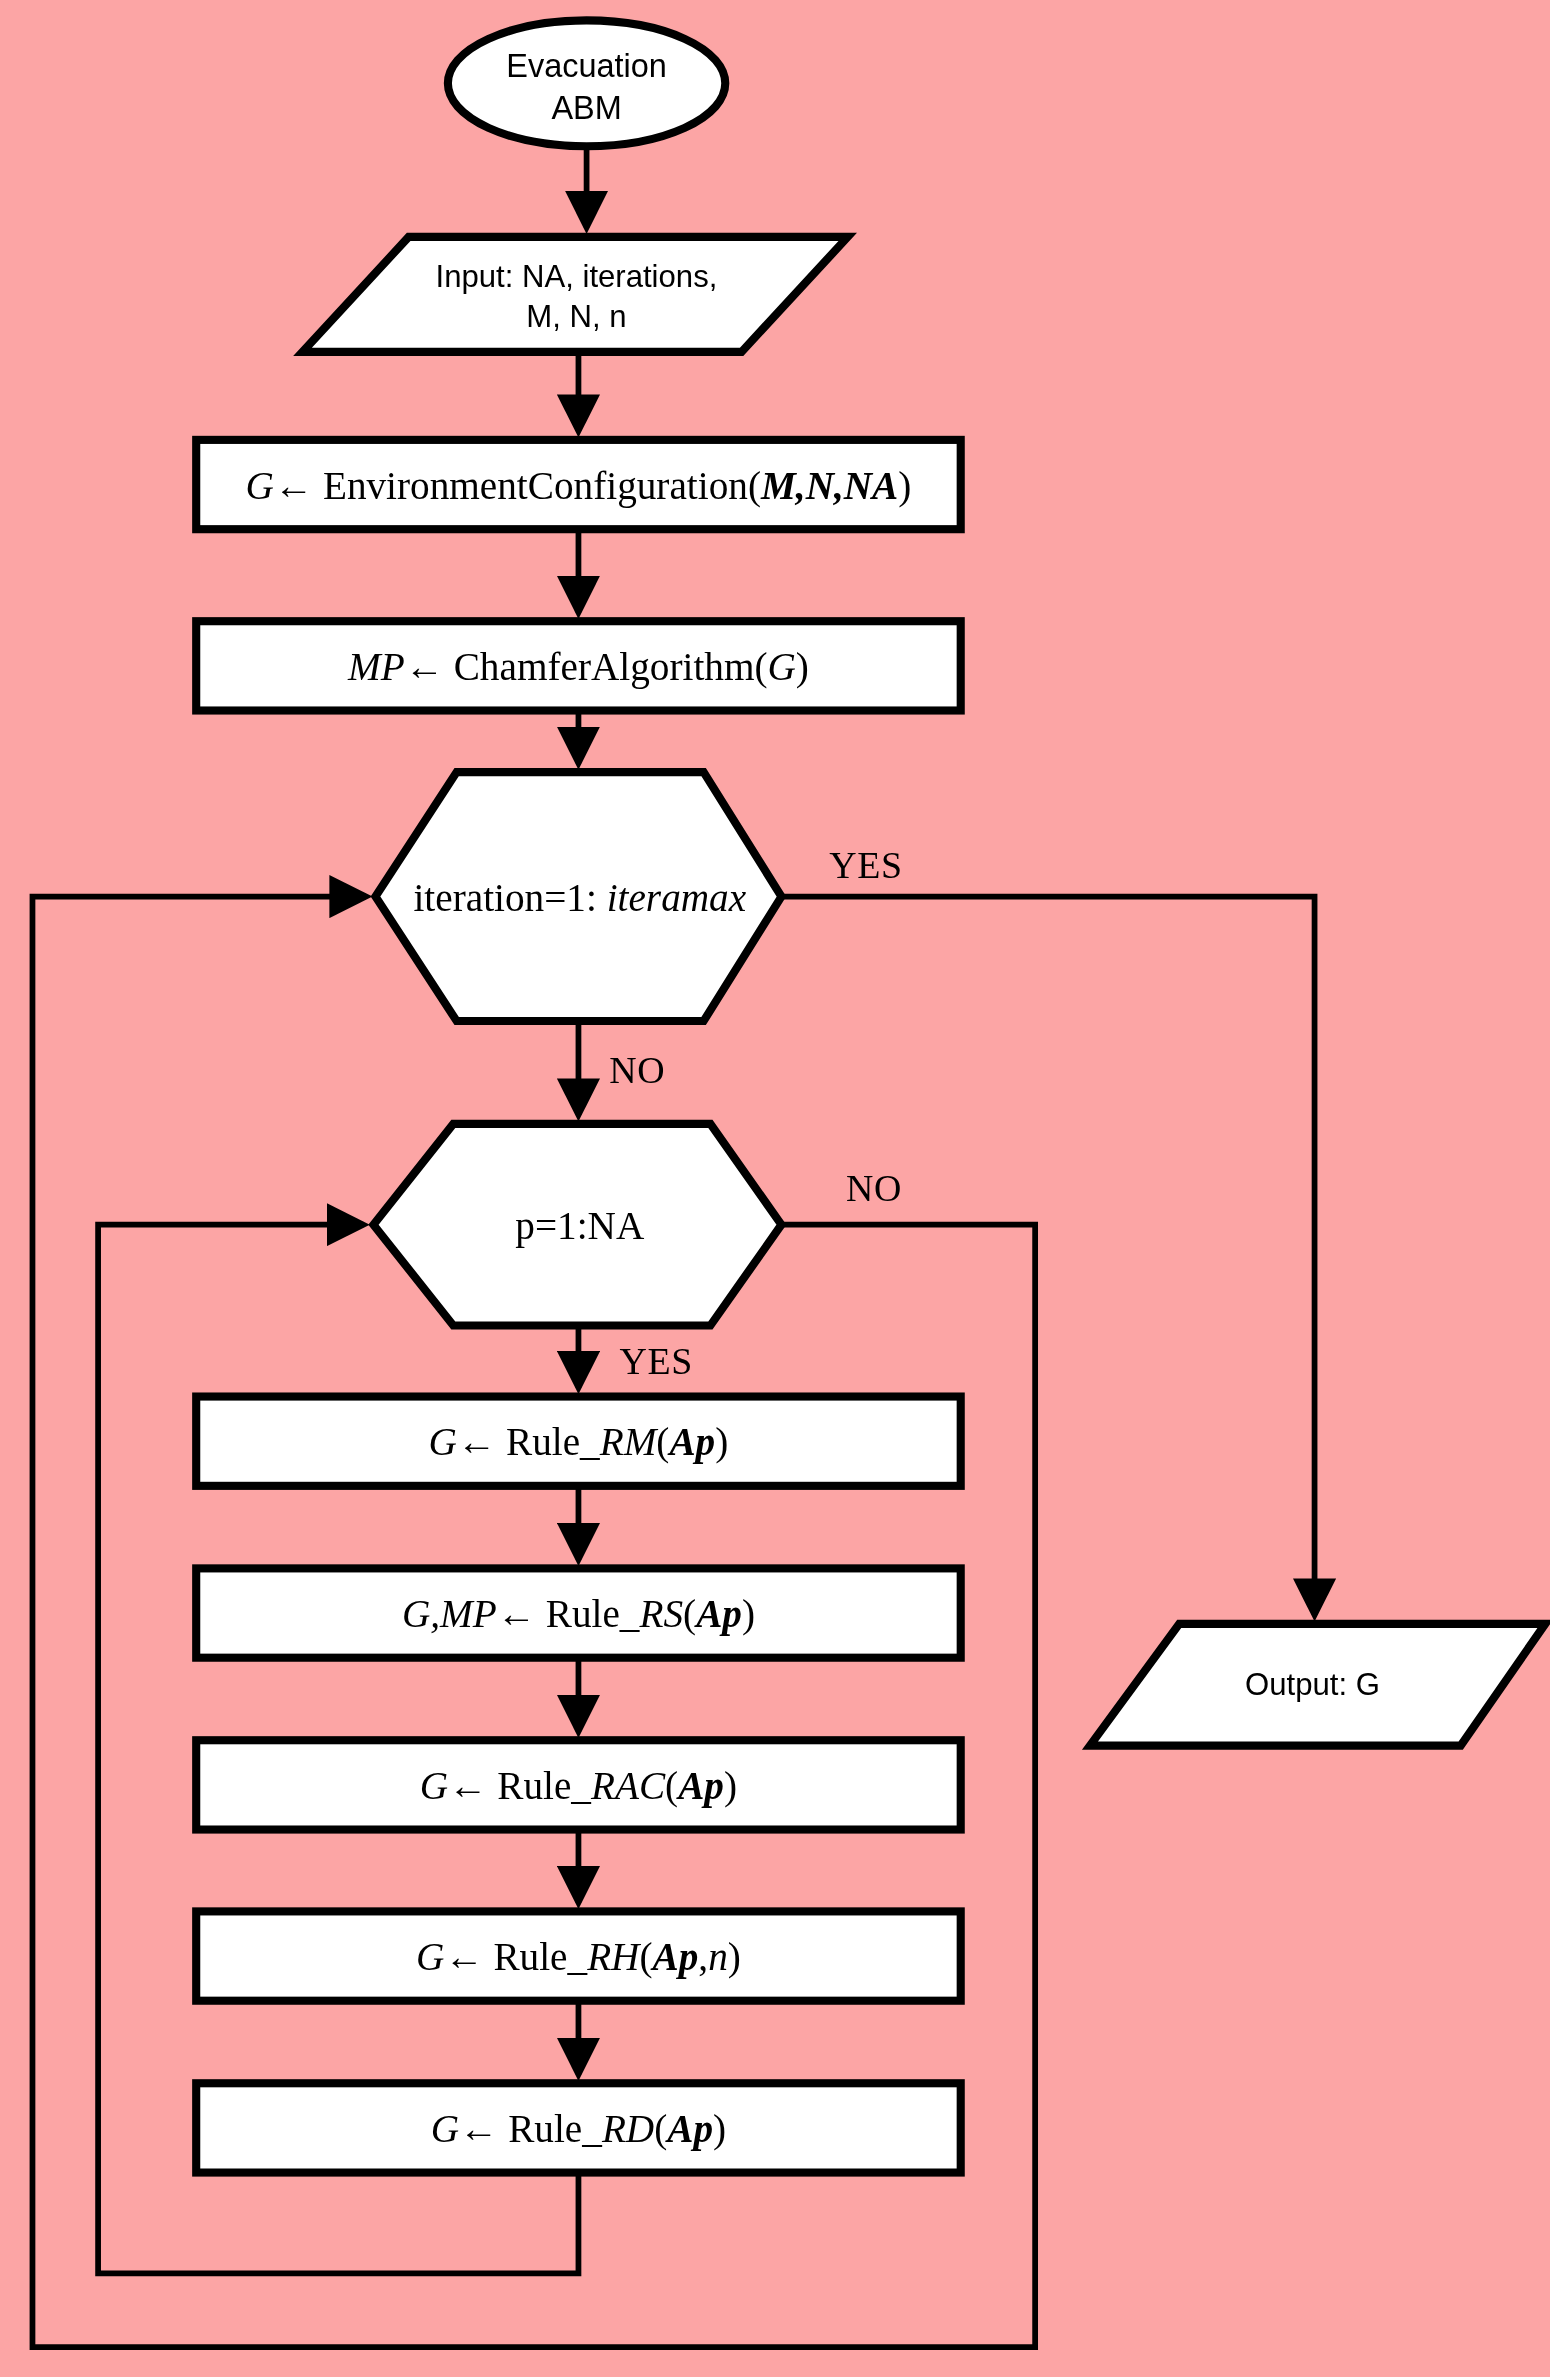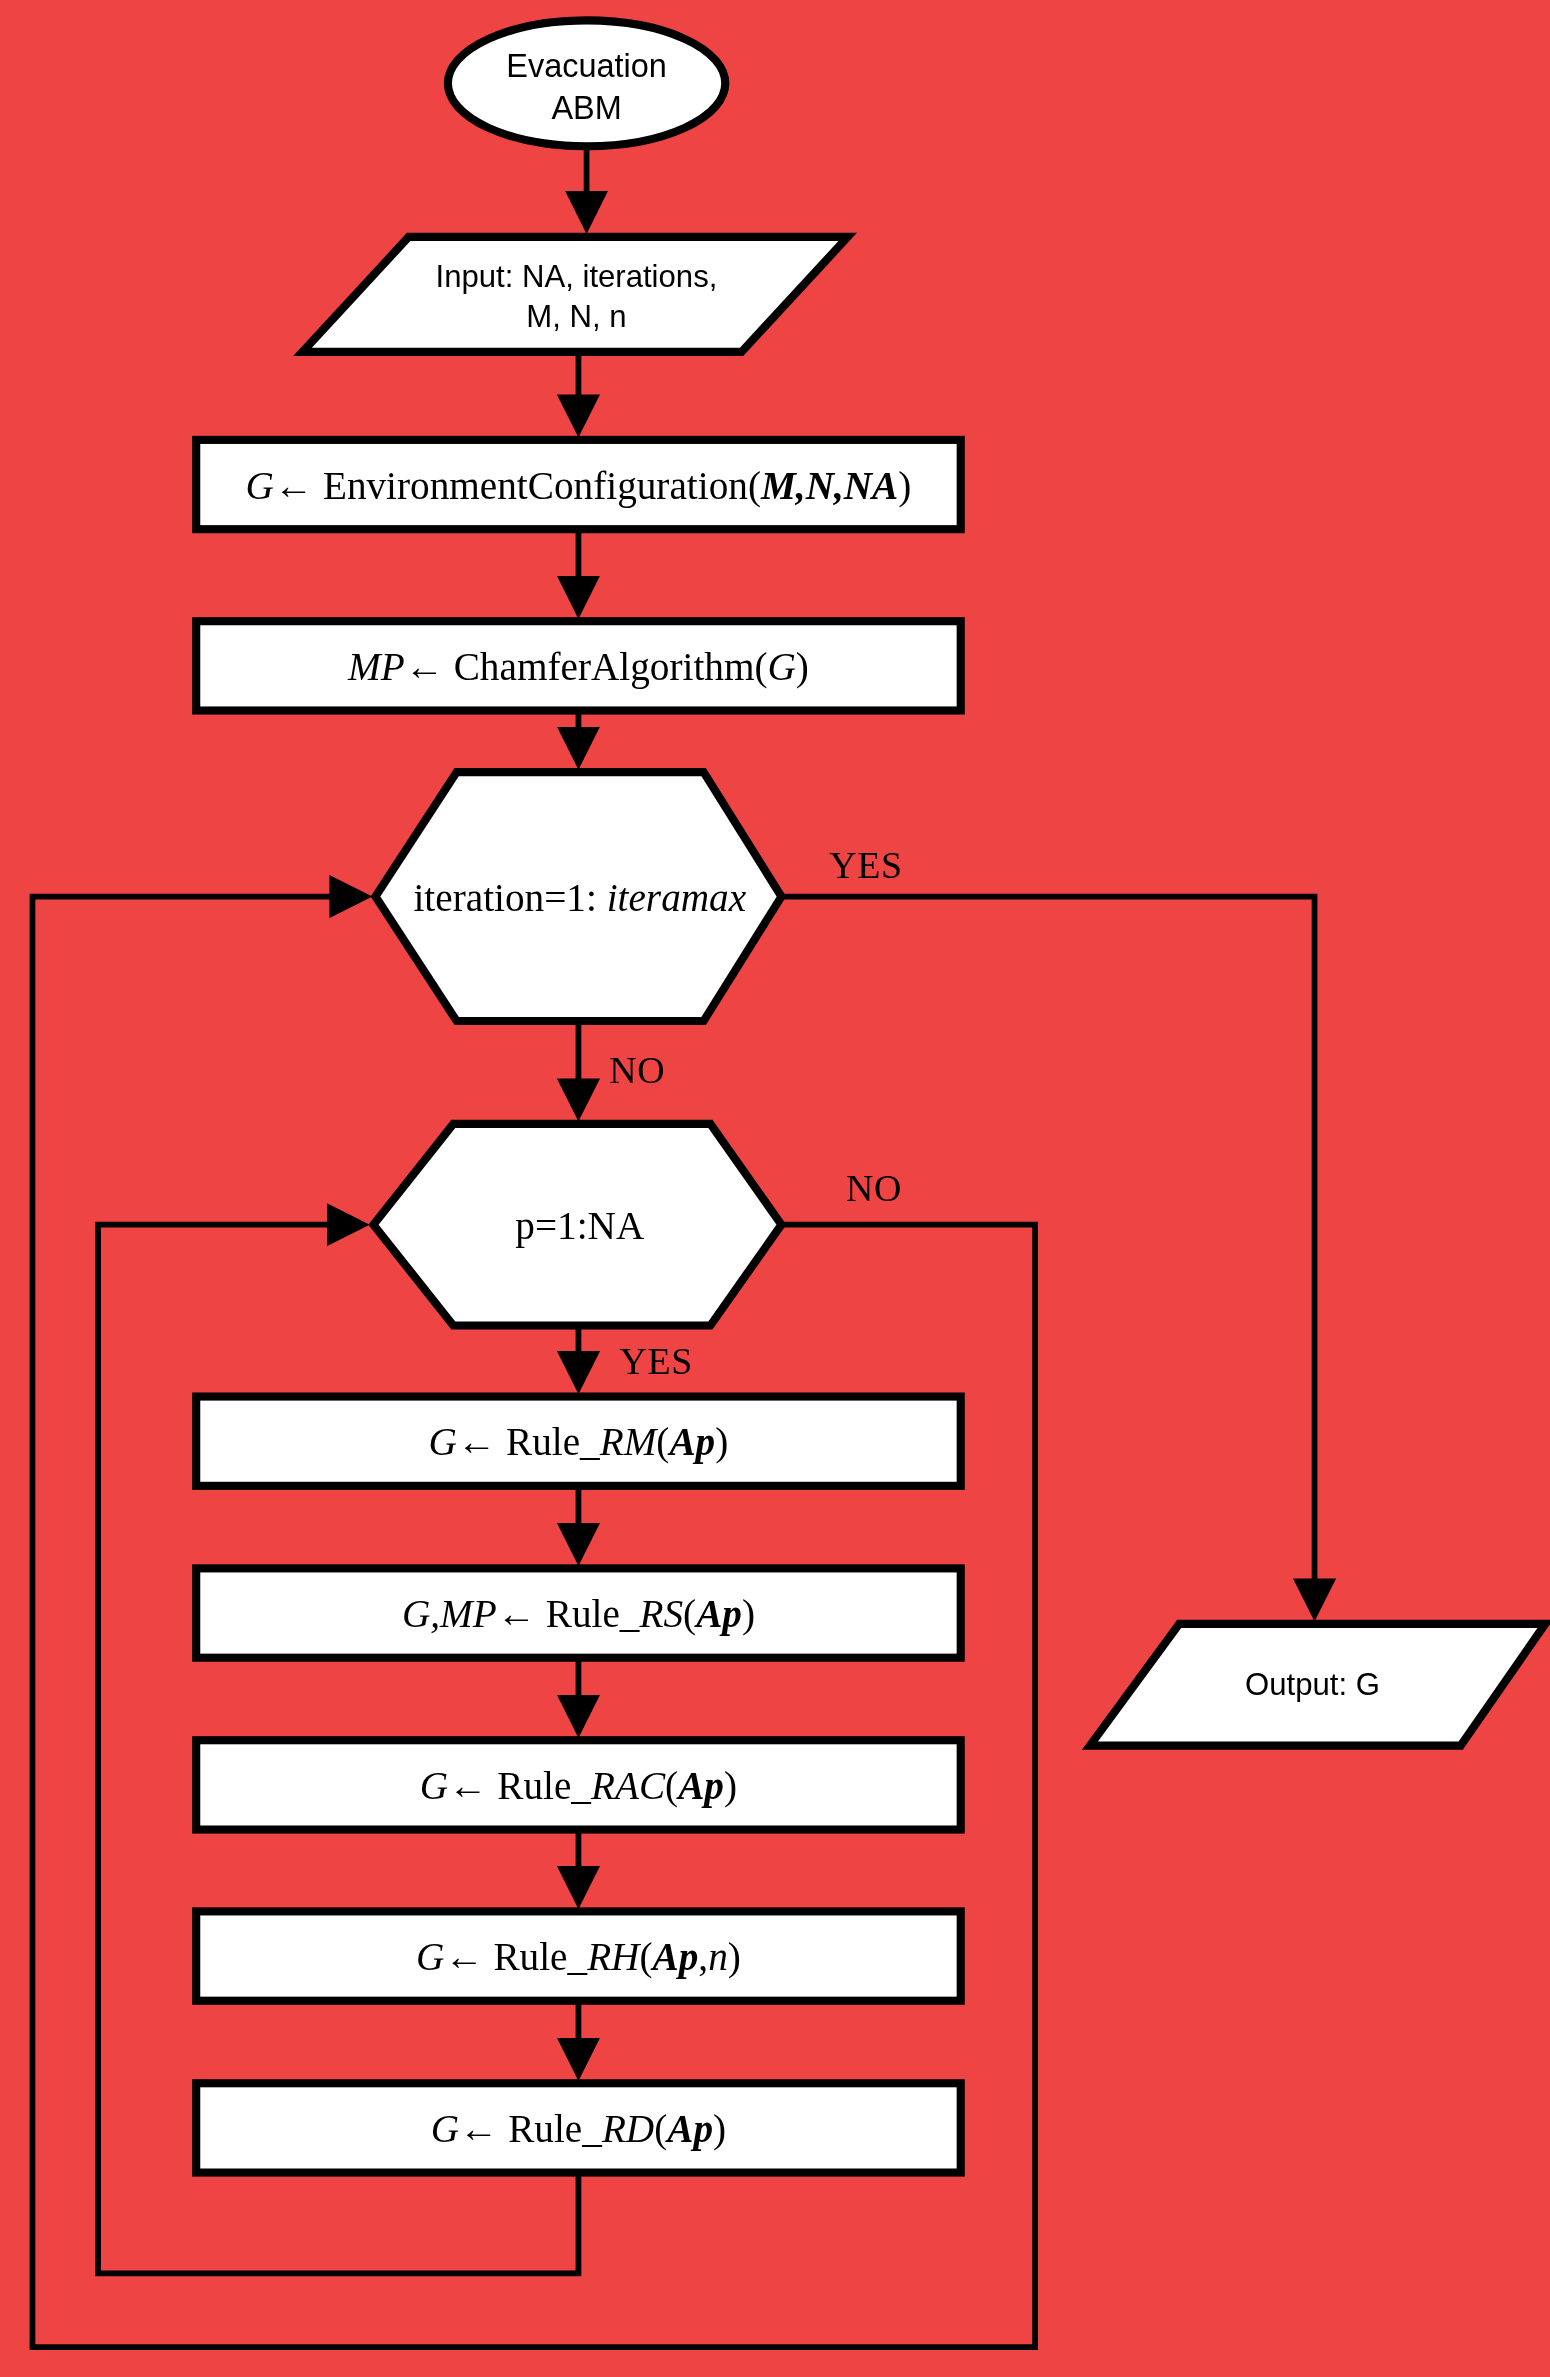--- a/index.html
+++ b/index.html
@@ -1,16 +1,16 @@
 <!DOCTYPE html>
 <html style="font-size:10.8px"><head>
 <meta charset="utf-8">
 <style>
   html,body{margin:0;padding:0;background:#ffffff;}
-  .page{position:relative;width:1550px;height:2377px;background:#ef4444;overflow:hidden;}
+  .page{position:relative;width:1550px;height:2377px;background:#fca5a5;overflow:hidden;}
   svg{display:block;}
   
   .shape{fill:#ffffff;stroke:#000000;stroke-width:12px;stroke-linejoin:miter;}
   .edge-line{fill:none;stroke:#000000;stroke-width:8.5px;stroke-linejoin:miter;}
   
   svg text{font-family:"Liberation Serif","DejaVu Serif",serif;font-size:58px;fill:#000000;
            text-anchor:middle;white-space:pre;}
   svg text.sans{font-family:"Liberation Sans","DejaVu Sans",sans-serif;font-size:46px;}
   svg text.sans-big{font-family:"Liberation Sans","DejaVu Sans",sans-serif;font-size:48px;}
   svg text.edge-label{font-size:56px;letter-spacing:1px;}

